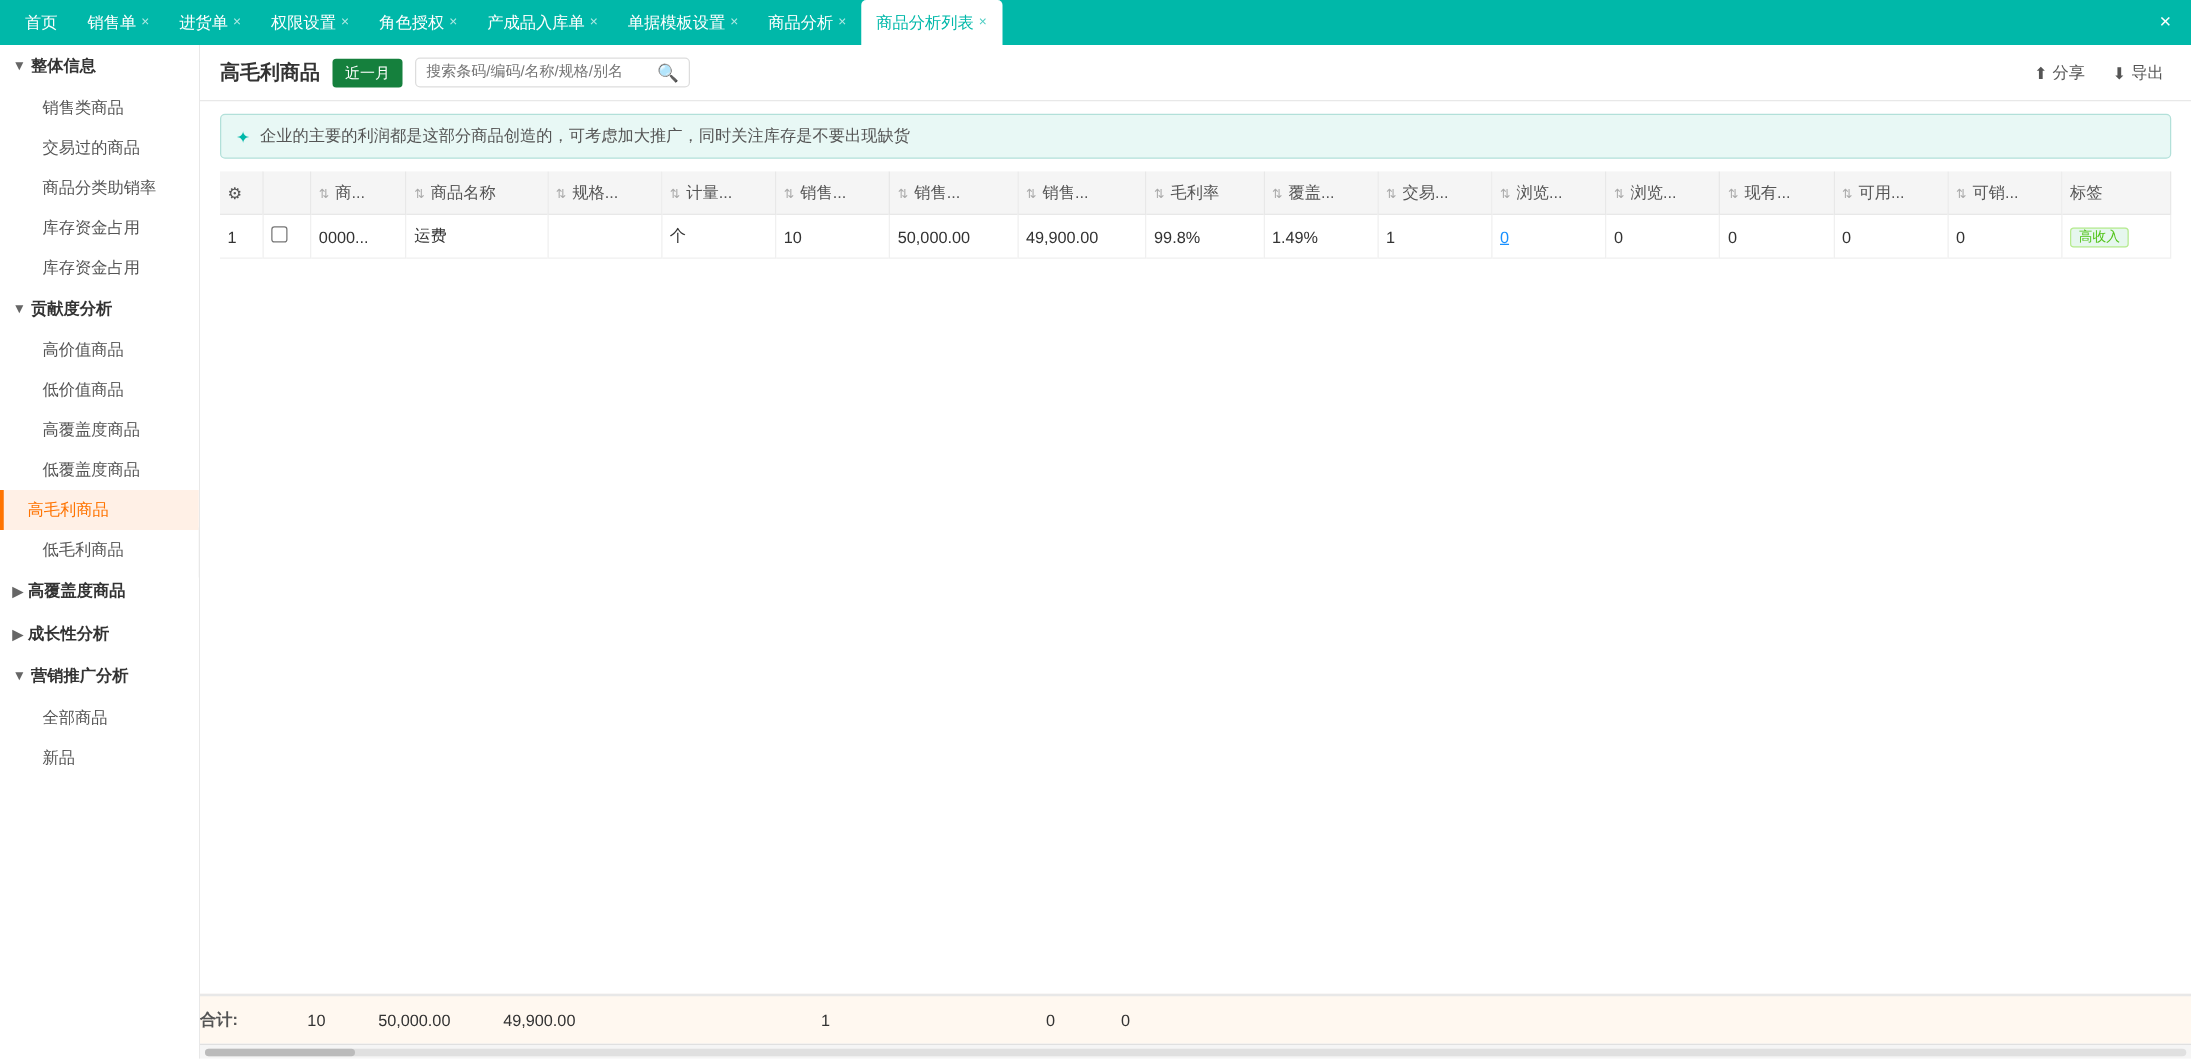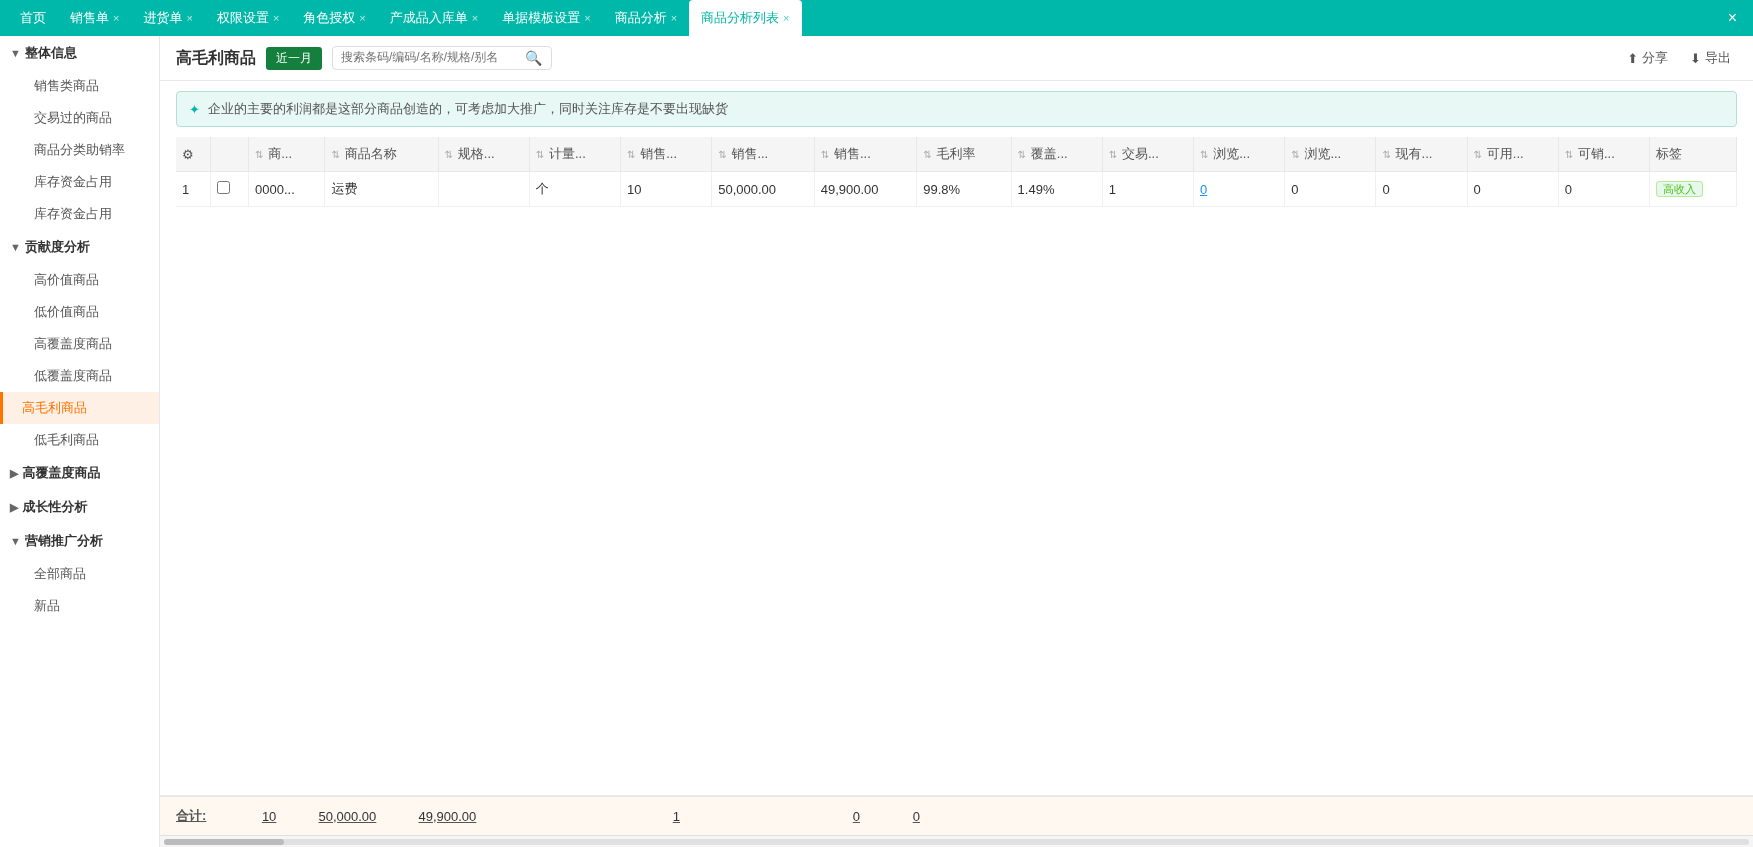--- a/index.html
+++ b/index.html
@@ -232,27 +232,26 @@
       padding: 1px 6px;
       border-radius: 3px;
       font-size: 11px;
     }
     .link-style { color: #1890ff; cursor: pointer; text-decoration: underline; }
 
     
     .table-footer {
       border-top: 2px solid #e8e8e8;
       background: #fff8f0;
-      padding: 8px 16px;
+      padding: 8px 0;
       display: flex;
       align-items: center;
       font-size: 13px;
       color: #555;
       min-height: 40px;
-      text-decoration: underline;
     }
     .footer-label { font-weight: bold; margin-right: 20px; }
     .footer-cell {
       flex: 1;
       text-align: center;
       color: #333;
     }
 
     
     .bottom-scrollbar {

